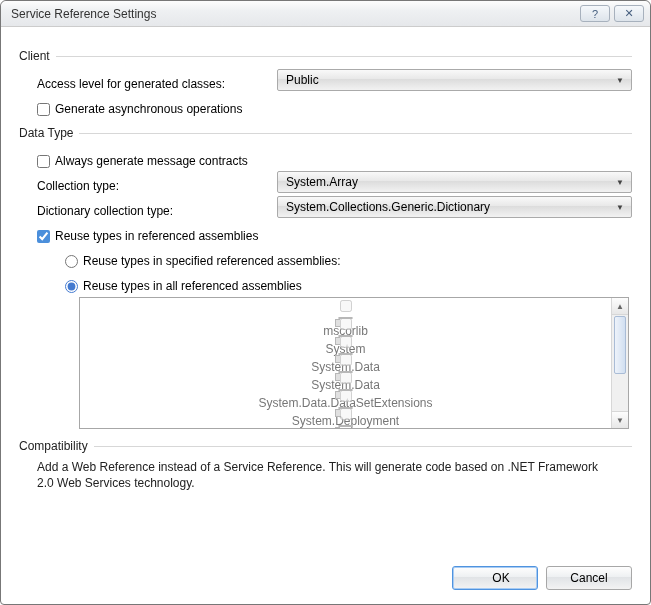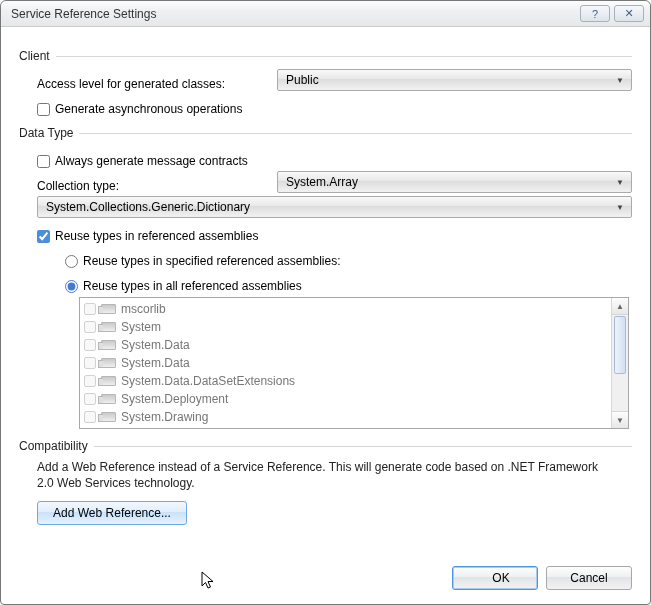--- a/index.html
+++ b/index.html
@@ -96,20 +96,21 @@
     position: relative;
     display: flex;
   }
   .list-inner { flex: 1; overflow: hidden; padding: 2px 4px; }
   .list-item {
     display: flex;
     align-items: center;
     height: 18px;
     gap: 5px;
     color: #777;
+    flex-direction: column;
   }
   .list-item input[type=checkbox] { width: 12px; height: 12px; }
   .asm-icon {
     width: 15px;
     height: 10px;
     background: linear-gradient(to bottom,#c9c9c9,#efefef);
     border:1px solid #b7b7b7;
     border-radius:1px;
     position:relative;
   }
@@ -196,20 +197,21 @@
       <label class="txt">Always generate message contracts</label>
     </div>
     <div class="row">
       <span class="field-label">Collection type:</span>
       <div class="combo">
         <span class="val">System.Array</span>
         <div class="arrow">▼</div>
       </div>
     </div>
     <div class="row">
+      <span class="field-label">Dictionary collection type:</span>
       <div class="combo">
         <span class="val">System.Collections.Generic.Dictionary</span>
         <div class="arrow">▼</div>
       </div>
     </div>
     <div class="row">
       <input type="checkbox" checked="" style="">
       <label class="txt">Reuse types in referenced assemblies</label>
     </div>
     <div class="row indent2">
@@ -272,28 +274,20 @@
       </div>
     </div>
   </div>
 
   <div class="group">
     <div class="group-header">
       <span class="label">Compatibility</span>
       <div class="rule"></div>
     </div>
     <div class="compat-text">Add a Web Reference instead of a Service Reference. This will generate code based on .NET Framework 2.0 Web Services technology.</div>
-    <div class="addweb-wrap">
-      <div class="addweb-btn">
-        <span>Add Web Reference...</span>
-      </div>
-      <svg class="cursor" viewBox="0 0 16 20">
-        <path d="M1 1 L1 15 L4.5 11.5 L7 17 L9.5 16 L7 10.5 L12 10.5 Z" fill="#fff" stroke="#000" stroke-width="1"></path>
-      </svg>
-    </div>
   </div>
 
 </div>
 
 <div class="btnrow">
   <div class="push default">
     <span>OK</span>
   </div>
   <div class="push">
     <span>Cancel</span>

